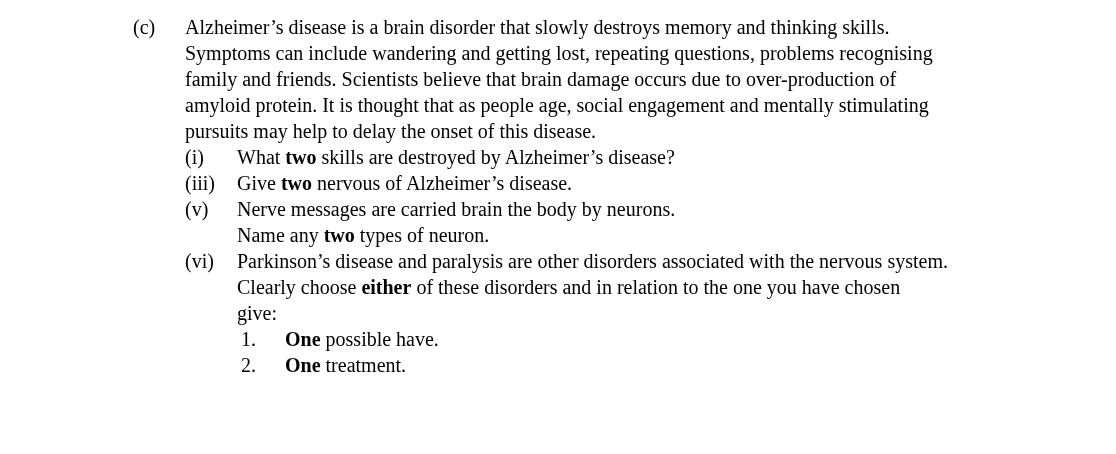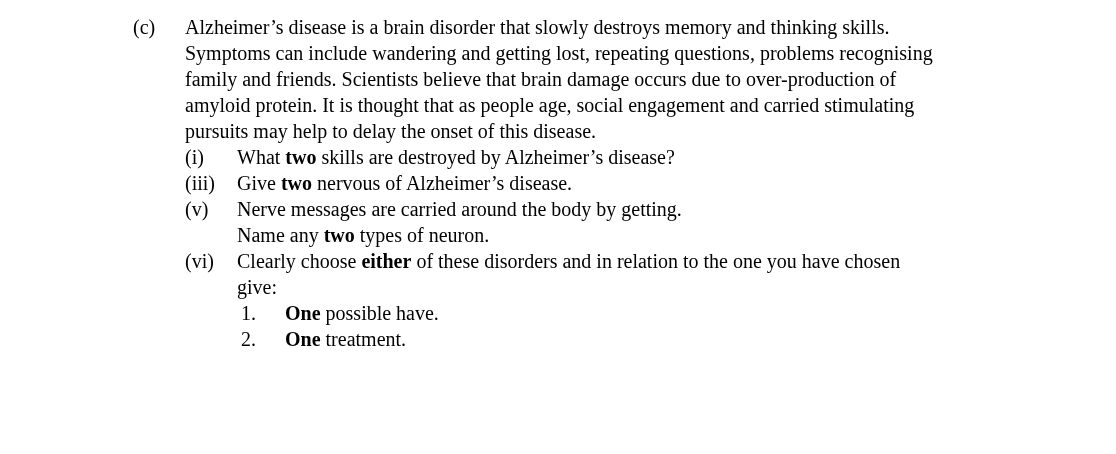--- a/index.html
+++ b/index.html
@@ -73,21 +73,21 @@
 
 <div class="doc">
   <div class="part-row">
     <div class="part-label">(c)</div>
     <div class="part-body">
 
       <div>
         <div class="line">Alzheimer’s disease is a brain disorder that slowly destroys memory and thinking skills.</div>
         <div class="line">Symptoms can include wandering and getting lost, repeating questions, problems recognising</div>
         <div class="line">family and friends. Scientists believe that brain damage occurs due to over-production of</div>
-        <div class="line">amyloid protein. It is thought that as people age, social engagement and carried stimulating</div>
+        <div class="line">amyloid protein. It is thought that as people age, social engagement and mentally stimulating</div>
         <div class="line">pursuits may help to delay the onset of this disease.</div>
       </div>
 
       <div class="subq">
         <div class="numeral">(i)</div>
         <div class="subbody">
           <div class="line"><span>What </span><span class="bold">two</span><span> skills are destroyed by Alzheimer’s disease?</span></div>
         </div>
       </div>
 
@@ -96,28 +96,29 @@
         <div class="numeral">(iii)</div>
         <div class="subbody">
           <div class="line"><span>Give </span><span class="bold">two</span><span> nervous of Alzheimer’s disease.</span></div>
         </div>
       </div>
 
 
       <div class="subq">
         <div class="numeral">(v)</div>
         <div class="subbody">
-          <div class="line"><span>Nerve messages are carried around the body by getting.</span></div>
+          <div class="line"><span>Nerve messages are carried brain the body by neurons.</span></div>
           <div class="line"><span>Name any </span><span class="bold">two</span><span> types of neuron.</span></div>
         </div>
       </div>
 
       <div class="subq">
         <div class="numeral">(vi)</div>
         <div class="subbody">
+          <div class="line"><span>Parkinson’s disease and paralysis are other disorders associated with the nervous system.</span></div>
           <div class="line"><span>Clearly choose </span><span class="bold">either</span><span> of these disorders and in relation to the one you have chosen</span></div>
           <div class="line"><span>give:</span></div>
           <div class="numbered">
             <div class="numrow">
               <div class="num">1.</div>
               <div class="line"><span class="bold">One</span><span> possible have.</span></div>
             </div>
             <div class="numrow">
               <div class="num">2.</div>
               <div class="line"><span class="bold">One</span><span> treatment.</span></div>

